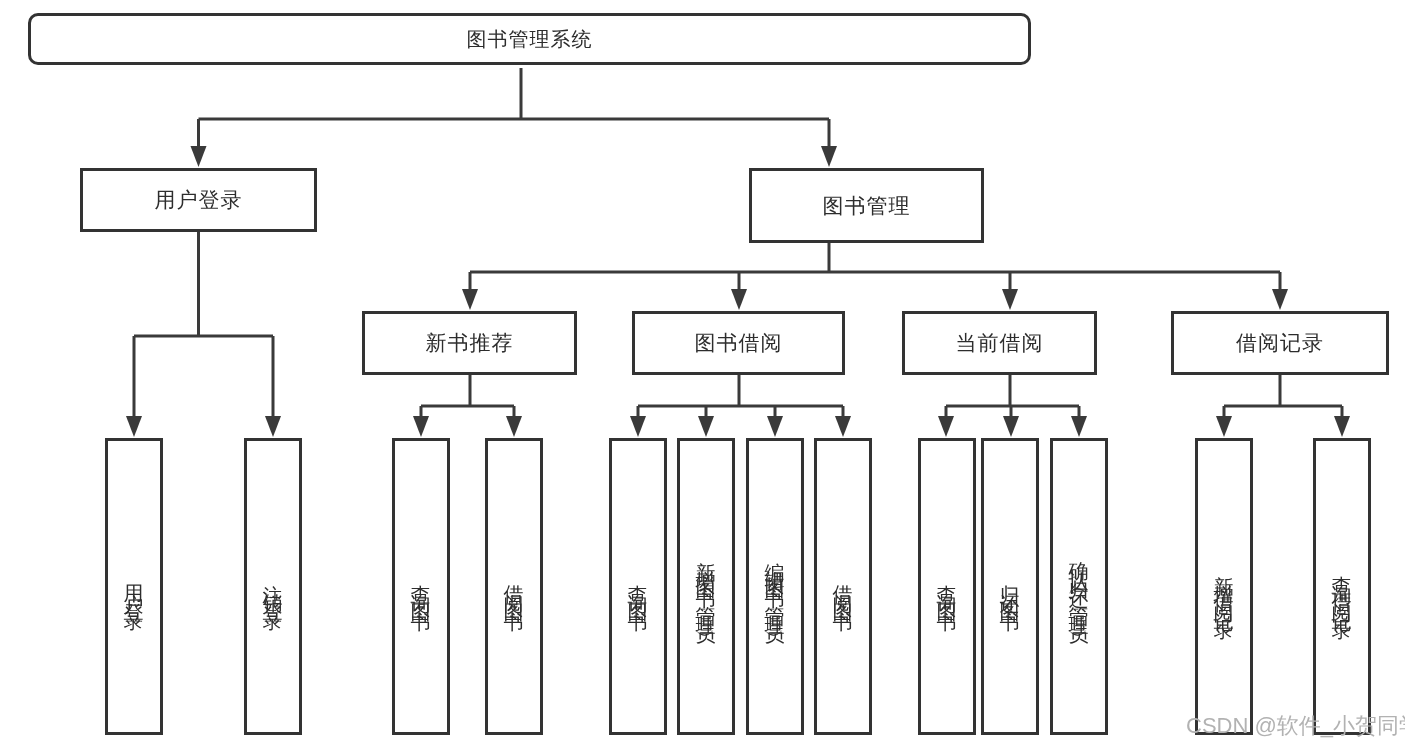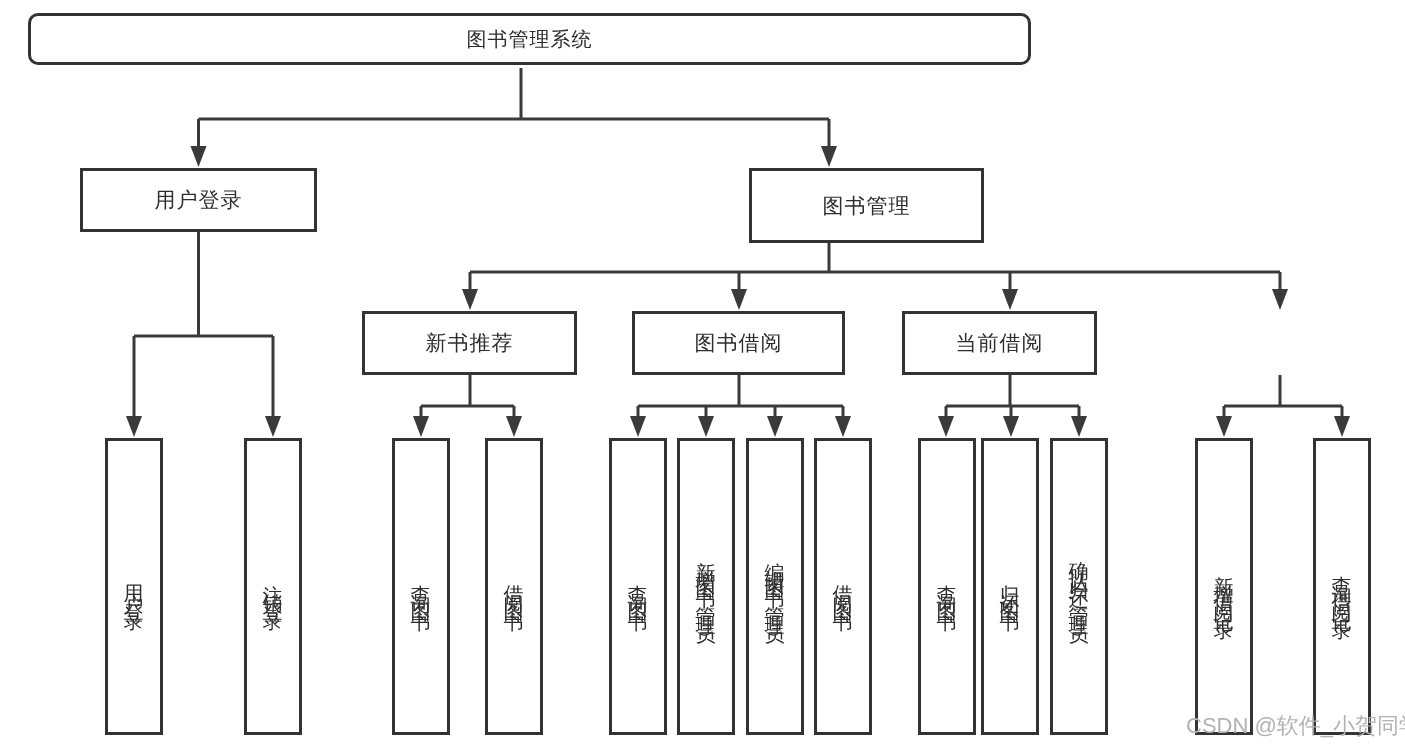--- a/index.html
+++ b/index.html
@@ -122,20 +122,23 @@
 
   <div class="node" style="left:362px; top:311px; width:215px; height:64px;">
     <span>新书推荐</span>
   </div>
   <div class="node" style="left:632px; top:311px; width:213px; height:64px;">
     <span>图书借阅</span>
   </div>
   <div class="node" style="left:902px; top:311px; width:195px; height:64px;">
     <span>当前借阅</span>
   </div>
+  <div class="node" style="left:1171px; top:311px; width:218px; height:64px;">
+    <span>借阅记录</span>
+  </div>
 
   <div class="leaf" style="left:105px;">
     <span class="vtext">用户登录</span>
   </div>
   <div class="leaf" style="left:244px;">
     <span class="vtext">注销登录</span>
   </div>
 
   <div class="leaf" style="left:392px;">
     <span class="vtext">查询图书</span>

